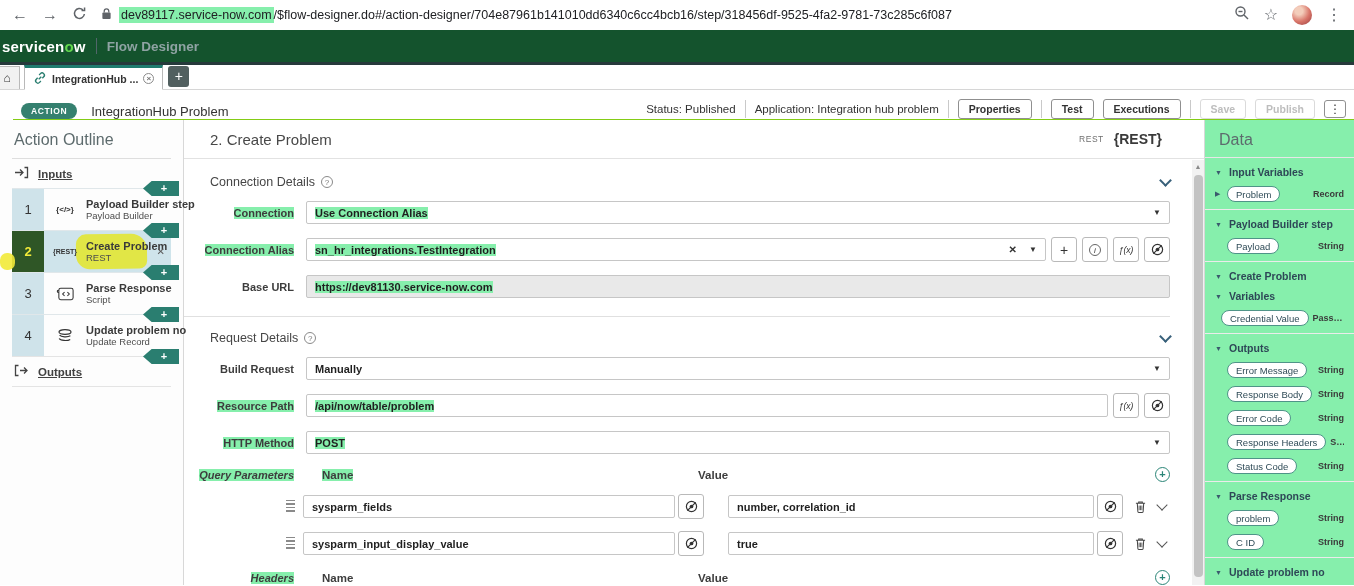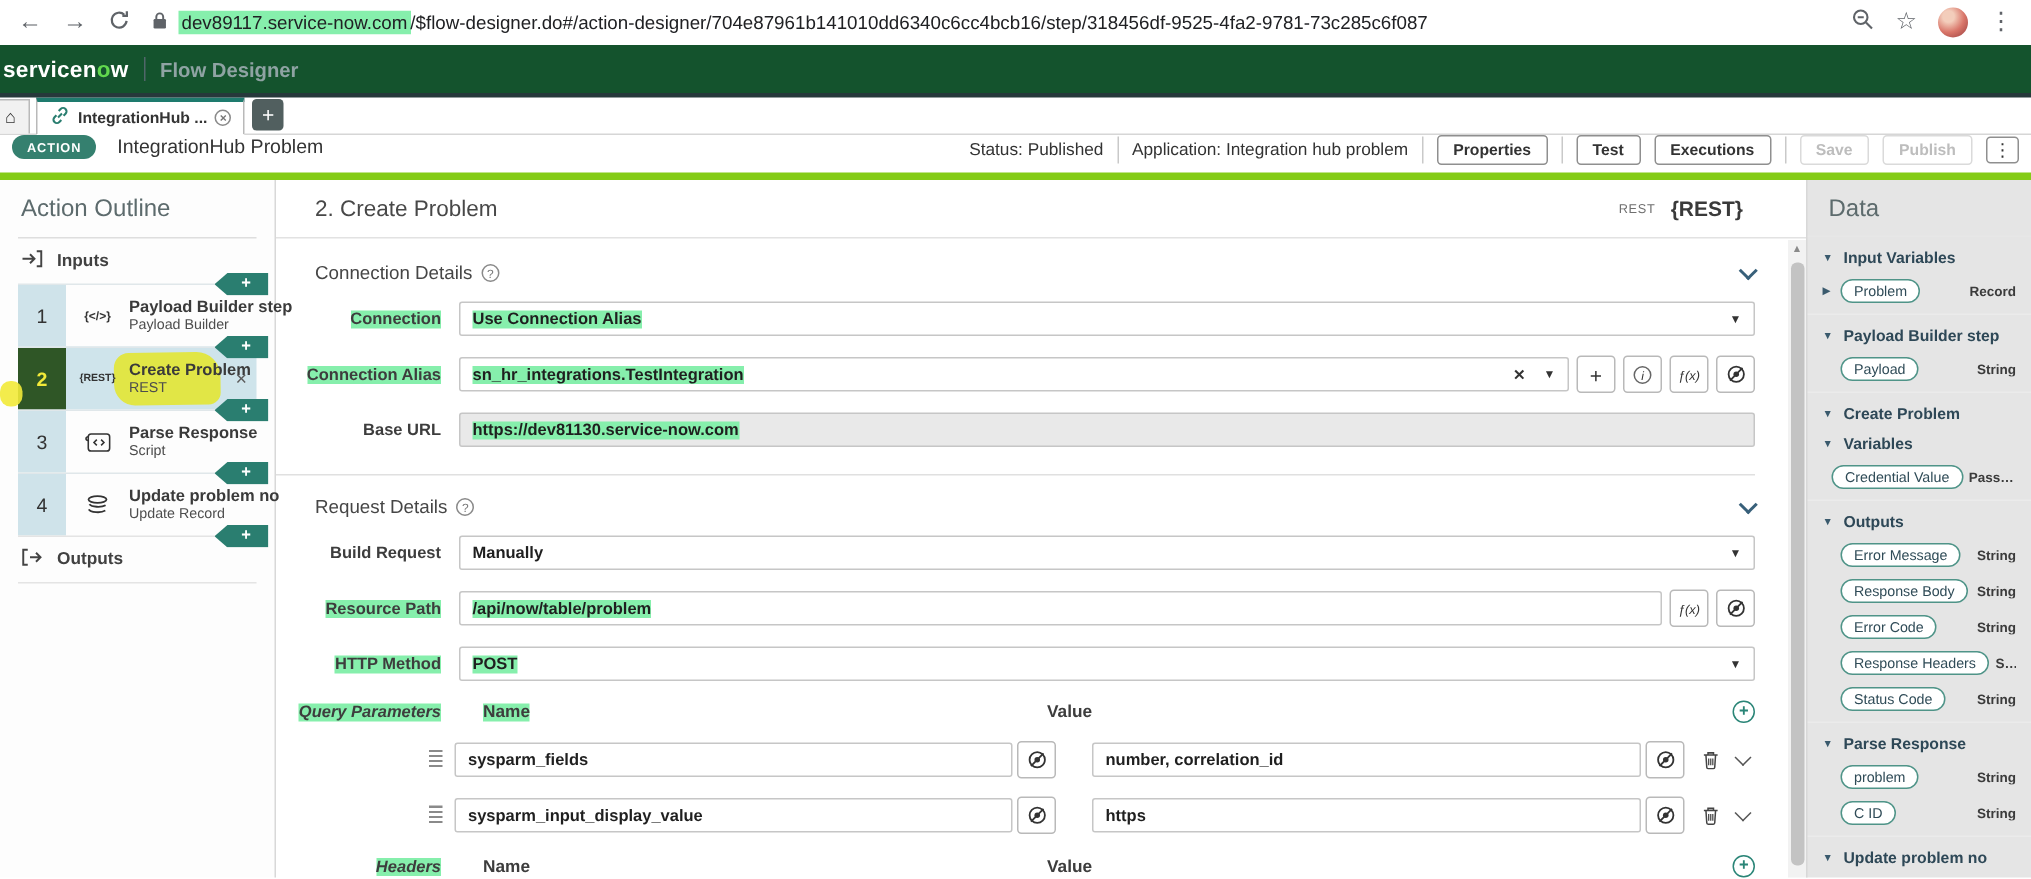--- a/index.html
+++ b/index.html
@@ -28,38 +28,38 @@
   .tabs::before { content:""; position:absolute; top:0; left:0; right:0; height:3px; background:#26393b; }
   .tab-home { width:26px; height:23px; border:1px solid #b9b9b9; border-bottom:none; background:#f1f1f1;
     margin-left:-6px; display:flex; align-items:center; justify-content:center; font-size:12px; color:#333; }
   .tab-active { height:25px; background:#fff; border:1px solid #b9b9b9; border-bottom:1px solid #fff; border-top:3px solid #1e7b6e;
     margin-left:4px; margin-bottom:-1px; display:flex; align-items:center; gap:5px; padding:0 8px; font-size:10.5px; font-weight:bold; color:#333; }
   .tab-close { width:11px; height:11px; border:1px solid #8a8a8a; border-radius:50%; font-size:8px; line-height:9px; text-align:center; color:#777; }
   .tab-add { width:21px; height:21px; margin:0 0 2px 5px; background:#515f5f; color:#fff; border-radius:3px;
     font-size:14px; line-height:20px; text-align:center; }
 
   
-  .toolbar { height:30px; display:flex; align-items:flex-start; padding:0 8px; border-bottom:5px solid #84cc16; background:#fff; }
+  .toolbar { height:30px; display:flex; align-items:flex-end; padding:0 8px; border-bottom:1px solid #84cc16; background:#fff;margin-left:13px; }
   .badge-action { background:#35806f; color:#fff; font-size:8.5px; font-weight:bold; letter-spacing:.6px;
     border-radius:8px; padding:3px 10px; }
   .tb-title { font-size:13px; color:#333; margin-left:14px; }
   .tb-right { margin-left:auto; display:flex; align-items:center; gap:9px; font-size:11.5px; color:#333; }
   .vsep { width:1px; height:18px; background:#c9c9c9; }
   .tbtn { border:1px solid #8f8f8f; border-radius:3px; background:#fff; padding:3px 10px; font-size:10.5px; font-weight:bold; color:#333; cursor:pointer; }
   .tbtn.disabled { color:#bdbdbd; border-color:#dadada; }
   .kebab { border:1px solid #8f8f8f; border-radius:3px; padding:1px 4px; font-size:12px; color:#333; }
 
   
   .content { display:flex; height:465px; }
 
   
   .sidebar { width:184px; border-right:1px solid #d8d8d8; background:#fdfdfd; position:relative; }
   .panel-title { font-size:16px; color:#5d6b6d; padding:11px 14px 9px; }
   .io-row { display:flex; align-items:center; gap:9px; margin:0 12px; padding:7px 2px; border-top:1px solid #e4e4e4;
-    font-size:11.5px; font-weight:bold; color:#414141; position:relative; }
+    font-size:11.5px; font-weight:bold; color:#414141; position:relative;text-decoration:underline; }
   .io-row.last { border-bottom:1px solid #e4e4e4; }
   .step-row { display:flex; align-items:stretch; margin:0 12px; border-top:1px solid #e0e7ea; position:relative; height:42px; }
   .step-num { width:32px; background:#cfe3ea; display:flex; align-items:center; justify-content:center; font-size:13px; color:#333; flex-shrink:0; }
   .step-icon { width:42px; display:flex; align-items:center; justify-content:center; color:#333; flex-shrink:0; z-index:1; }
   .step-text { flex:1; display:flex; flex-direction:column; justify-content:center; z-index:1; min-width:0; }
   .step-title { font-size:11px; font-weight:bold; color:#3a3a3a; white-space:nowrap; }
   .step-sub { font-size:9.5px; color:#4d4d4d; }
   .step-row.selected { background:#cfe4eb; }
   .step-row.selected .step-num { background:#2f5626; color:#f2ea39; font-weight:bold; }
   .sel-hl { position:absolute; left:64px; right:24px; top:3px; bottom:3px; background:#e4e629; opacity:.85;
@@ -111,21 +111,21 @@
   .row-chev { width:8px; height:8px; border-right:1.6px solid #555; border-bottom:1.6px solid #555;
     transform:rotate(45deg); margin:0 4px 3px 12px; flex-shrink:0; }
   .trash-btn { margin-left:12px; flex-shrink:0; display:flex; }
 
   
   .vscroll { position:absolute; top:40px; right:0; bottom:0; width:12px; background:#f2f2f2; }
   .sb-up { height:13px; color:#8a8a8a; font-size:7px; text-align:center; line-height:13px; }
   .sb-thumb { position:absolute; top:15px; bottom:8px; left:1.5px; width:9px; background:#c3c3c3; border-radius:4px; }
 
   
-  .datapanel { width:150px; border-left:1px solid #d8d8d8; background:#e5e5e5; overflow:hidden; position:relative; }
+  .datapanel { width:150px; border-left:1px solid #d8d8d8; background:#86efac; overflow:hidden; position:relative; }
   .datapanel .panel-title { border-bottom:1px solid #e7e7e7; padding-bottom:8px; }
   .dgroup { padding:4px 8px 3px; }
   .dgroup.line { border-top:1px solid #ebebeb; }
   .dg-head { display:flex; gap:6px; align-items:center; font-size:10.5px; font-weight:bold; color:#2e4857; padding:4px 2px; }
   .caret { font-size:7px; color:#3a5a6d; width:8px; flex-shrink:0; }
   .ditem { display:flex; align-items:center; padding:4px 2px 4px 14px; }
   .ditem .caret { margin-left:-12px; margin-right:4px; }
   .pill { border:1.5px solid #4f9488; border-radius:10px; padding:1.5px 8px; font-size:9.5px; font-weight:normal;
     color:#2f4b57; white-space:nowrap; background:#fff; }
   .dtype { margin-left:auto; font-size:9px; color:#3b3b3b; font-weight:bold; white-space:nowrap; overflow:hidden;
@@ -435,21 +435,21 @@
           </div>
         <span class="btn-sq" style="margin-left:3px;">
           <svg width="13" height="13" viewBox="0 0 14 14">
               <circle cx="7" cy="7" r="5.5" fill="none" stroke="#333" stroke-width="1.3"></circle>
               <circle cx="7" cy="7" r="2" fill="#333"></circle>
               <line x1="2.5" y1="11.5" x2="11.5" y2="2.5" stroke="#333" stroke-width="1.3"></line>
             </svg>
         </span>
         <span class="qgap"></span>
         <div class="fbox qval-box">
-            <span>https</span>
+            <span>true</span>
           </div>
         <span class="btn-sq" style="margin-left:3px;">
           <svg width="13" height="13" viewBox="0 0 14 14">
               <circle cx="7" cy="7" r="5.5" fill="none" stroke="#333" stroke-width="1.3"></circle>
               <circle cx="7" cy="7" r="2" fill="#333"></circle>
               <line x1="2.5" y1="11.5" x2="11.5" y2="2.5" stroke="#333" stroke-width="1.3"></line>
             </svg>
         </span>
         <span class="trash-btn">
           <svg width="11" height="13" viewBox="0 0 12 14" fill="none" stroke="#444" stroke-width="1.1">

